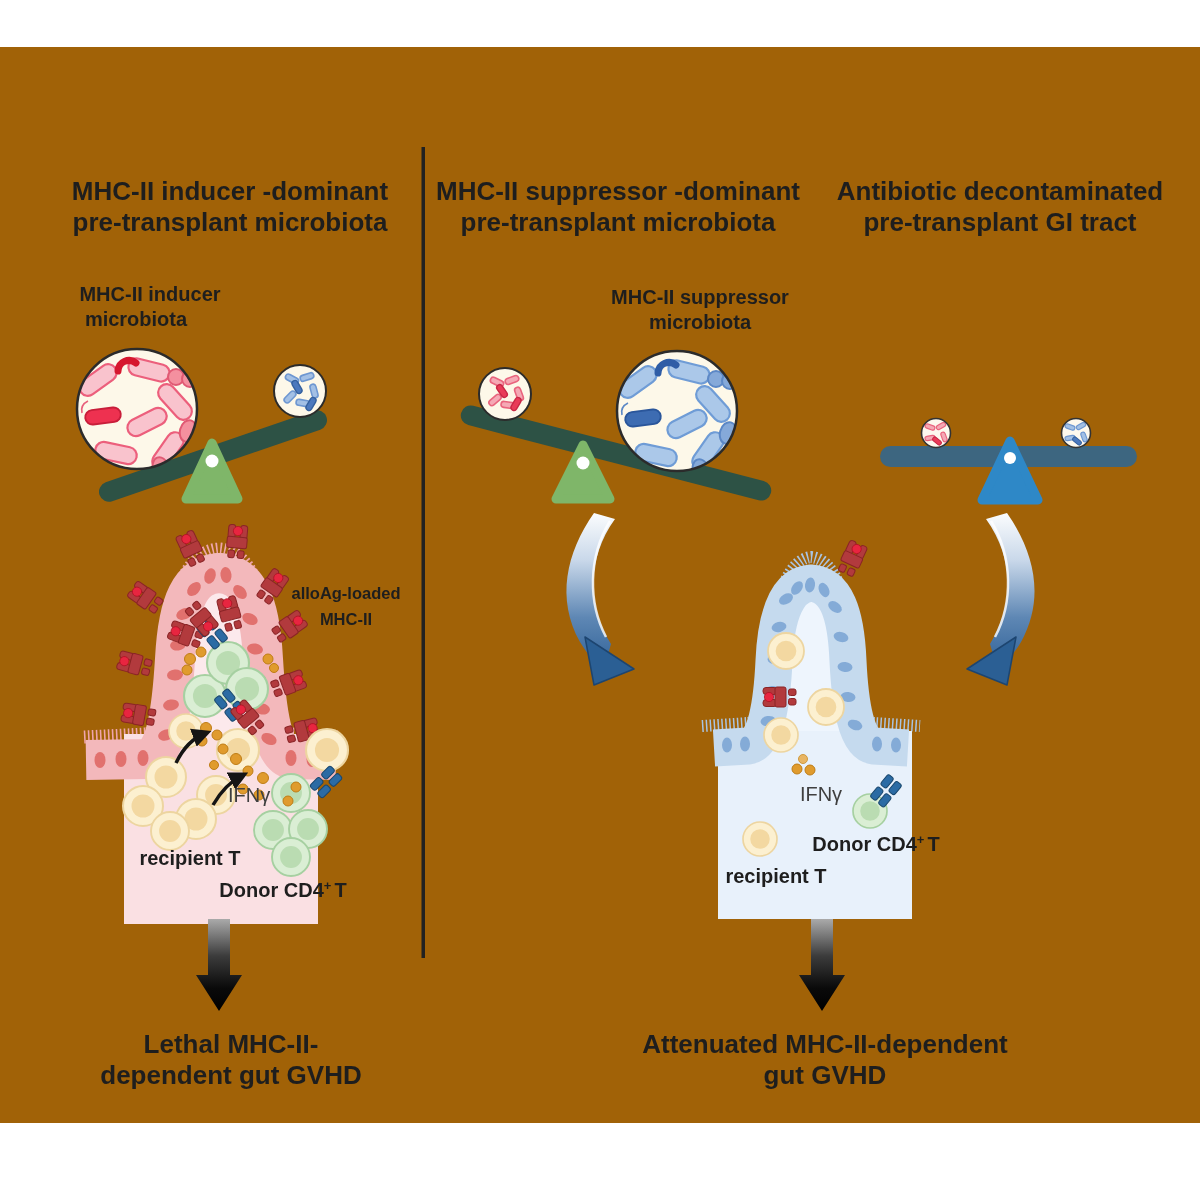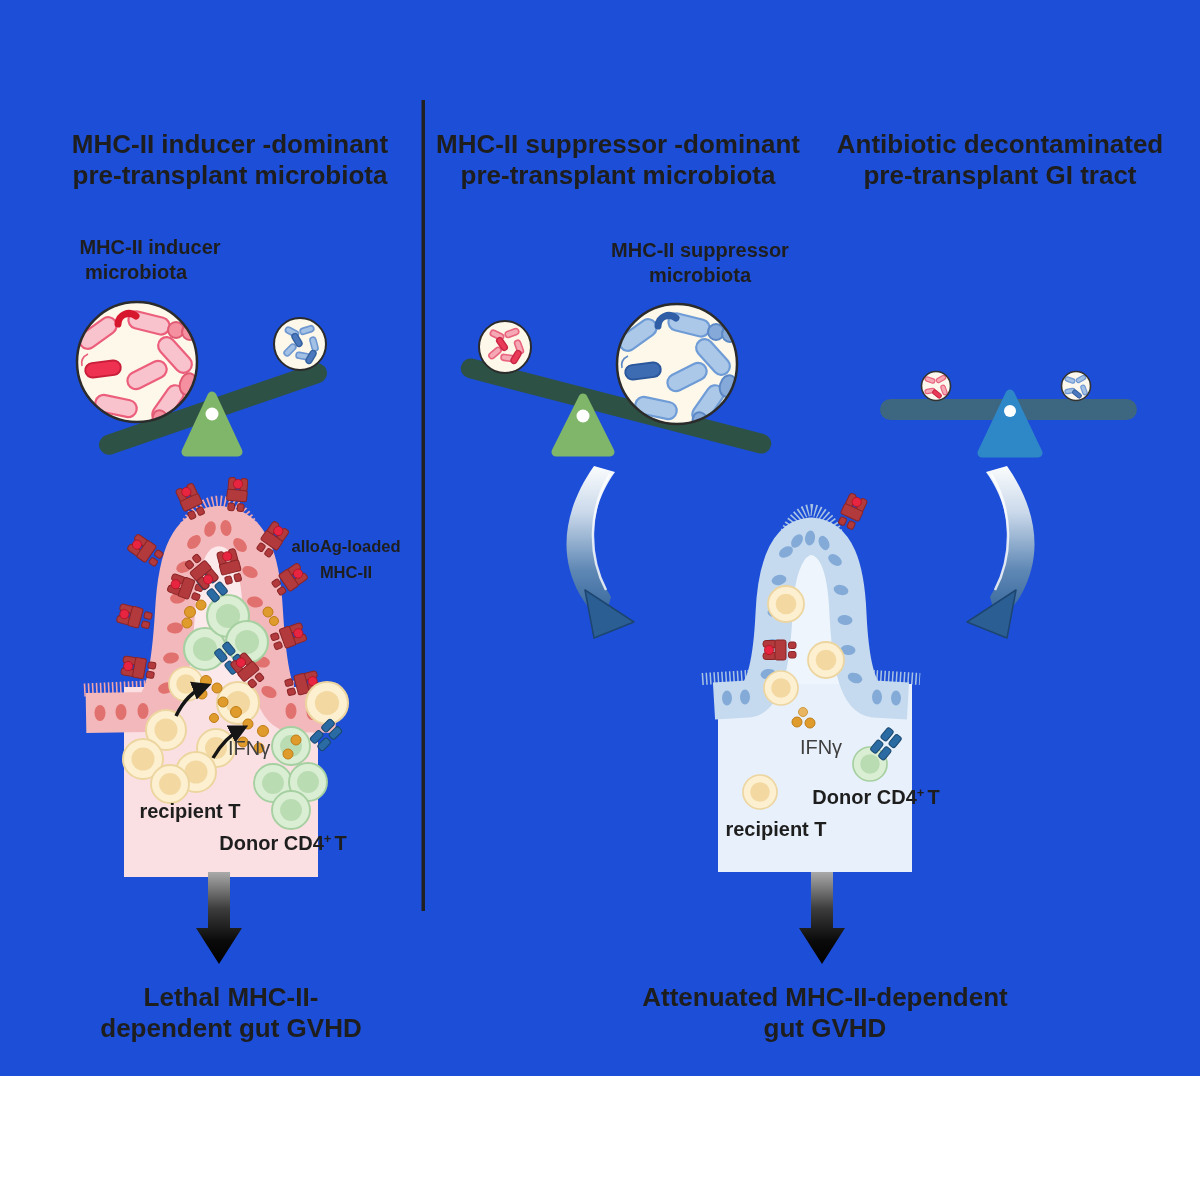--- a/index.html
+++ b/index.html
@@ -1,16 +1,16 @@
 <!DOCTYPE html>
 <html><head>
 <meta charset="utf-8">
 <style>
   html,body{margin:0;padding:0;background:#ffffff;}
-  .canvas{position:relative;width:1200px;height:1076px;background:#1d4ed8;overflow:hidden;}
+  .canvas{position:relative;width:1200px;height:1076px;background:#a16207;overflow:hidden;margin-top:47px;}
   svg{position:absolute;left:0;top:0;}
   text{font-family:"Liberation Sans", sans-serif;fill:#1e1e1e;}
   .title{font-size:26px;font-weight:700;}
   .sub{font-size:20px;font-weight:700;}
   .note{font-size:16.5px;font-weight:700;}
   .ifn{font-size:20px;font-weight:400;fill:#3f3f3f;}
   .cellLabel{font-size:20px;font-weight:700;}
   .outcome{font-size:26px;font-weight:700;}
 </style>
 </head>

